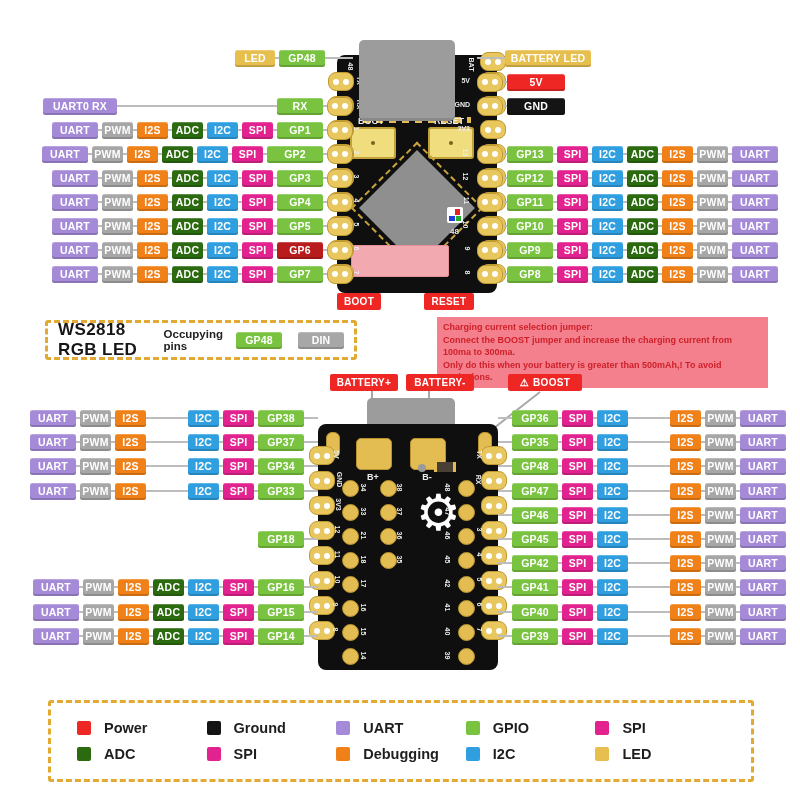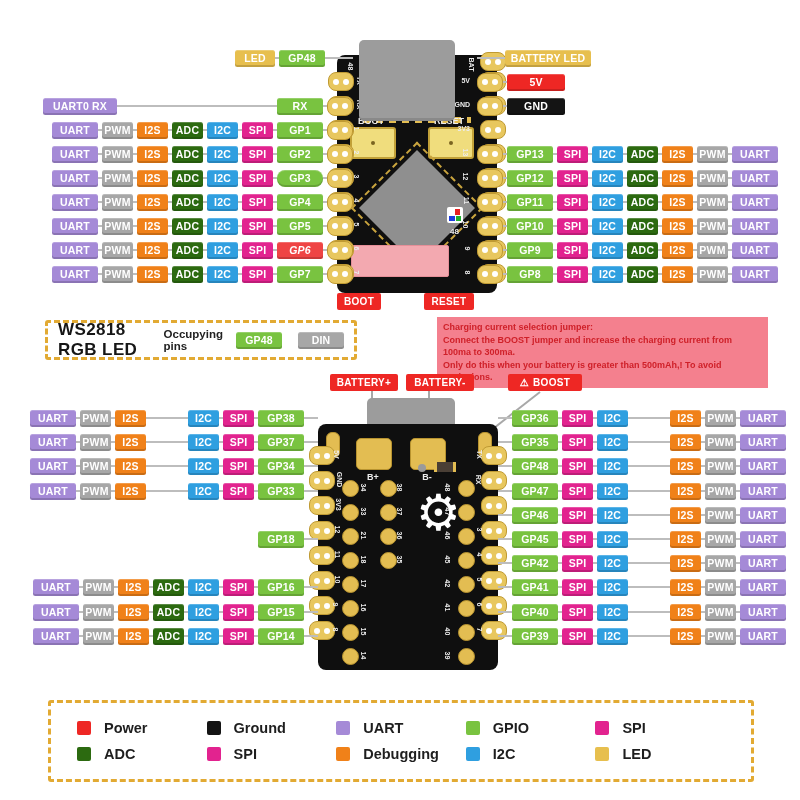--- a/index.html
+++ b/index.html
@@ -393,41 +393,41 @@
         <div class="badge" style="background: rgb(167, 167, 167); width: 31px;">PWM</div>
         <div class="wire" style="width: 4px;"></div>
         <div class="badge" style="background: rgb(240, 129, 25); width: 31px;">I2S</div>
         <div class="wire" style="width: 4px;"></div>
         <div class="badge" style="background: rgb(44, 106, 16); width: 31px;">ADC</div>
         <div class="wire" style="width: 4px;"></div>
         <div class="badge" style="background: rgb(47, 159, 224); width: 31px;">I2C</div>
         <div class="wire" style="width: 4px;"></div>
         <div class="badge" style="background: rgb(226, 35, 143); width: 31px;">SPI</div>
         <div class="wire" style="width: 4px;"></div>
-        <div class="badge" style="background: rgb(121, 195, 64); width: 46px;">GP2</div>
+        <div class="badge" style="background: rgb(121, 195, 64); width: 56px;">GP2</div>
         <div class="wire" style="width: 4px;"></div>
         <div class="pad">
           <div class="hole"></div>
           <div class="hole"></div>
         </div>
       </div>
       <div class="pin-row row-left" style="top: 120px;">
         <div class="badge" style="background: rgb(165, 138, 215); width: 46px;">UART</div>
         <div class="wire" style="width: 4px;"></div>
         <div class="badge" style="background: rgb(167, 167, 167); width: 31px;">PWM</div>
         <div class="wire" style="width: 4px;"></div>
         <div class="badge" style="background: rgb(240, 129, 25); width: 31px;">I2S</div>
         <div class="wire" style="width: 4px;"></div>
         <div class="badge" style="background: rgb(44, 106, 16); width: 31px;">ADC</div>
         <div class="wire" style="width: 4px;"></div>
         <div class="badge" style="background: rgb(47, 159, 224); width: 31px;">I2C</div>
         <div class="wire" style="width: 4px;"></div>
         <div class="badge" style="background: rgb(226, 35, 143); width: 31px;">SPI</div>
         <div class="wire" style="width: 4px;"></div>
-        <div class="badge" style="background: rgb(121, 195, 64); width: 46px; border-radius: 8px;">GP3</div>
+        <div class="badge" style="background: rgb(121, 195, 64); width: 46px;">GP3</div>
         <div class="wire" style="width: 4px;"></div>
         <div class="pad">
           <div class="hole"></div>
           <div class="hole"></div>
         </div>
       </div>
       <div class="pin-row row-left" style="top: 144px;">
         <div class="badge" style="background: rgb(165, 138, 215); width: 46px;">UART</div>
         <div class="wire" style="width: 4px;"></div>
         <div class="badge" style="background: rgb(167, 167, 167); width: 31px;">PWM</div>
@@ -473,21 +473,21 @@
         <div class="badge" style="background: rgb(167, 167, 167); width: 31px;">PWM</div>
         <div class="wire" style="width: 4px;"></div>
         <div class="badge" style="background: rgb(240, 129, 25); width: 31px;">I2S</div>
         <div class="wire" style="width: 4px;"></div>
         <div class="badge" style="background: rgb(44, 106, 16); width: 31px;">ADC</div>
         <div class="wire" style="width: 4px;"></div>
         <div class="badge" style="background: rgb(47, 159, 224); width: 31px;">I2C</div>
         <div class="wire" style="width: 4px;"></div>
         <div class="badge" style="background: rgb(226, 35, 143); width: 31px;">SPI</div>
         <div class="wire" style="width: 4px;"></div>
-        <div class="badge" style="background: #ef4444; width: 46px; font-style: italic;">GP6</div>
+        <div class="badge" style="background: #b91c1c; width: 46px;">GP6</div>
         <div class="wire" style="width: 4px;"></div>
         <div class="pad">
           <div class="hole"></div>
           <div class="hole"></div>
         </div>
       </div>
       <div class="pin-row row-left" style="top: 216px;">
         <div class="badge" style="background: rgb(165, 138, 215); width: 46px;">UART</div>
         <div class="wire" style="width: 4px;"></div>
         <div class="badge" style="background: rgb(167, 167, 167); width: 31px;">PWM</div>

